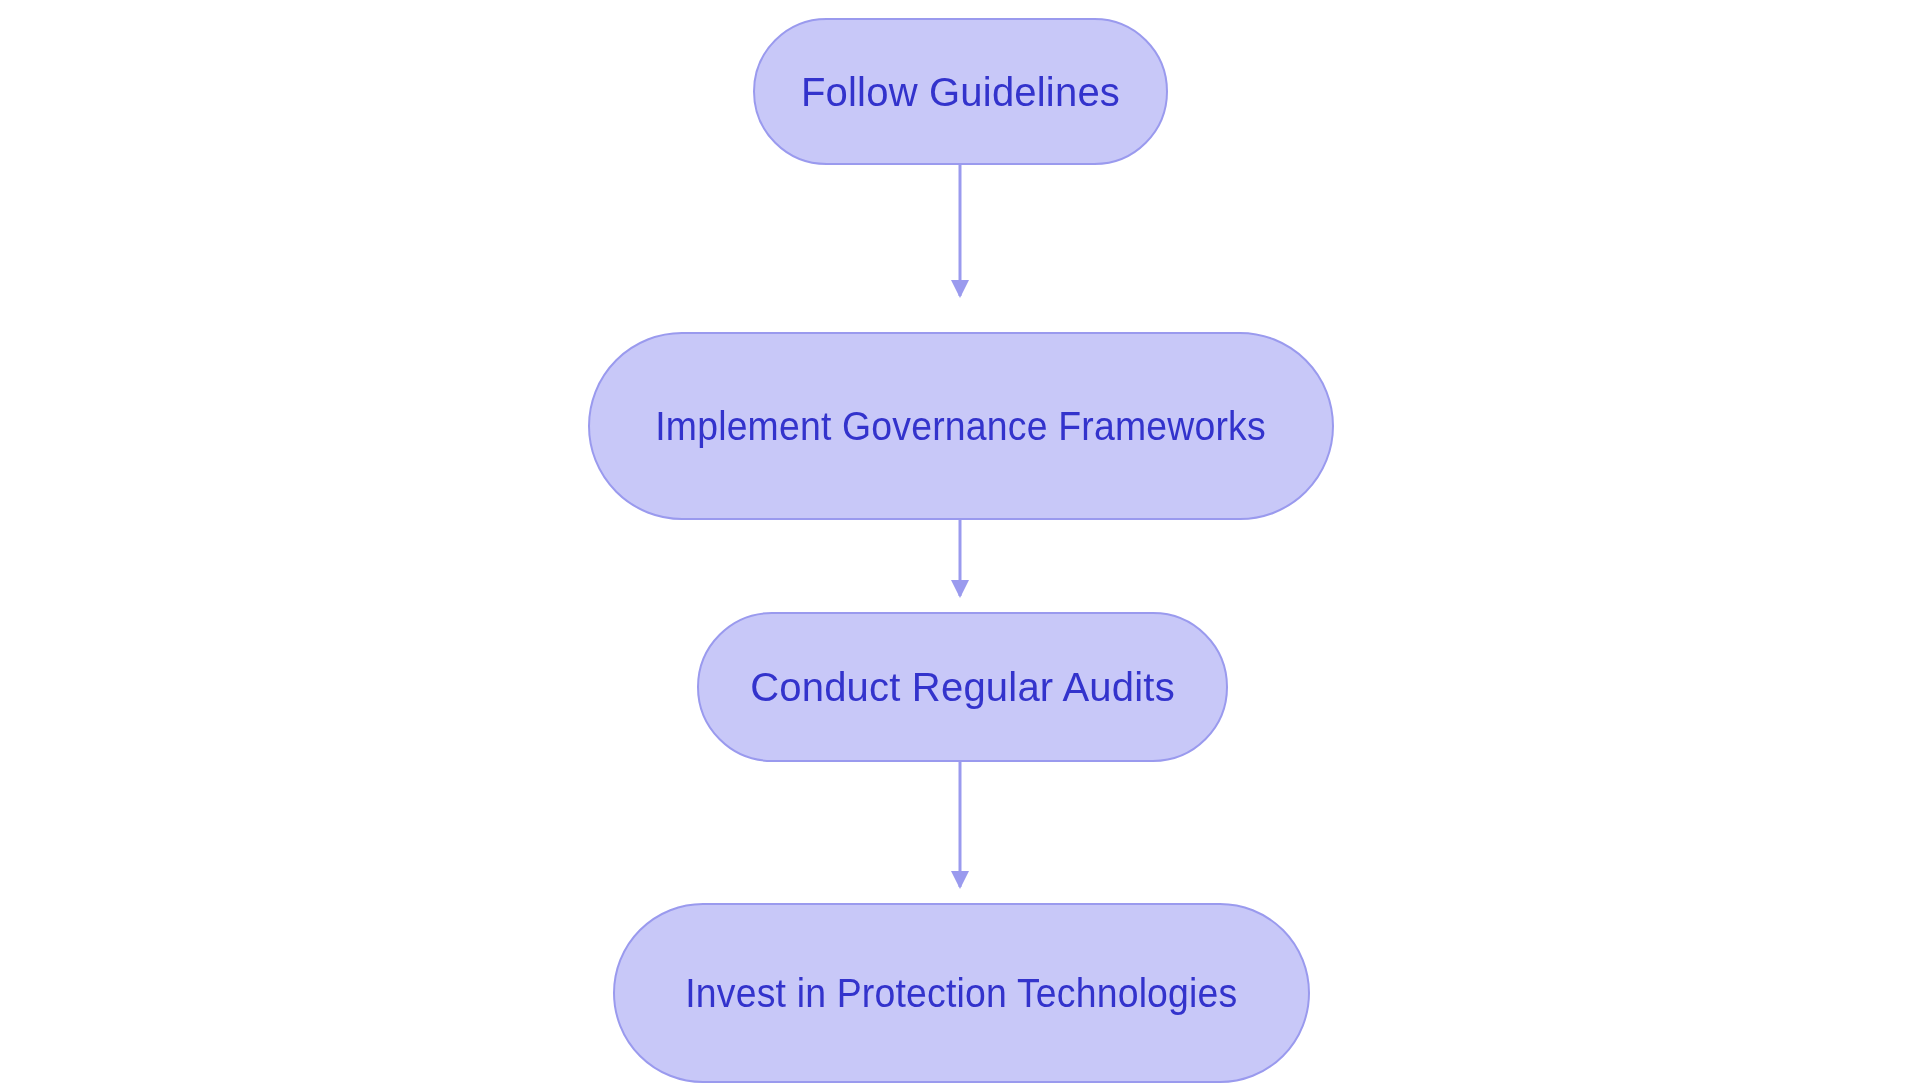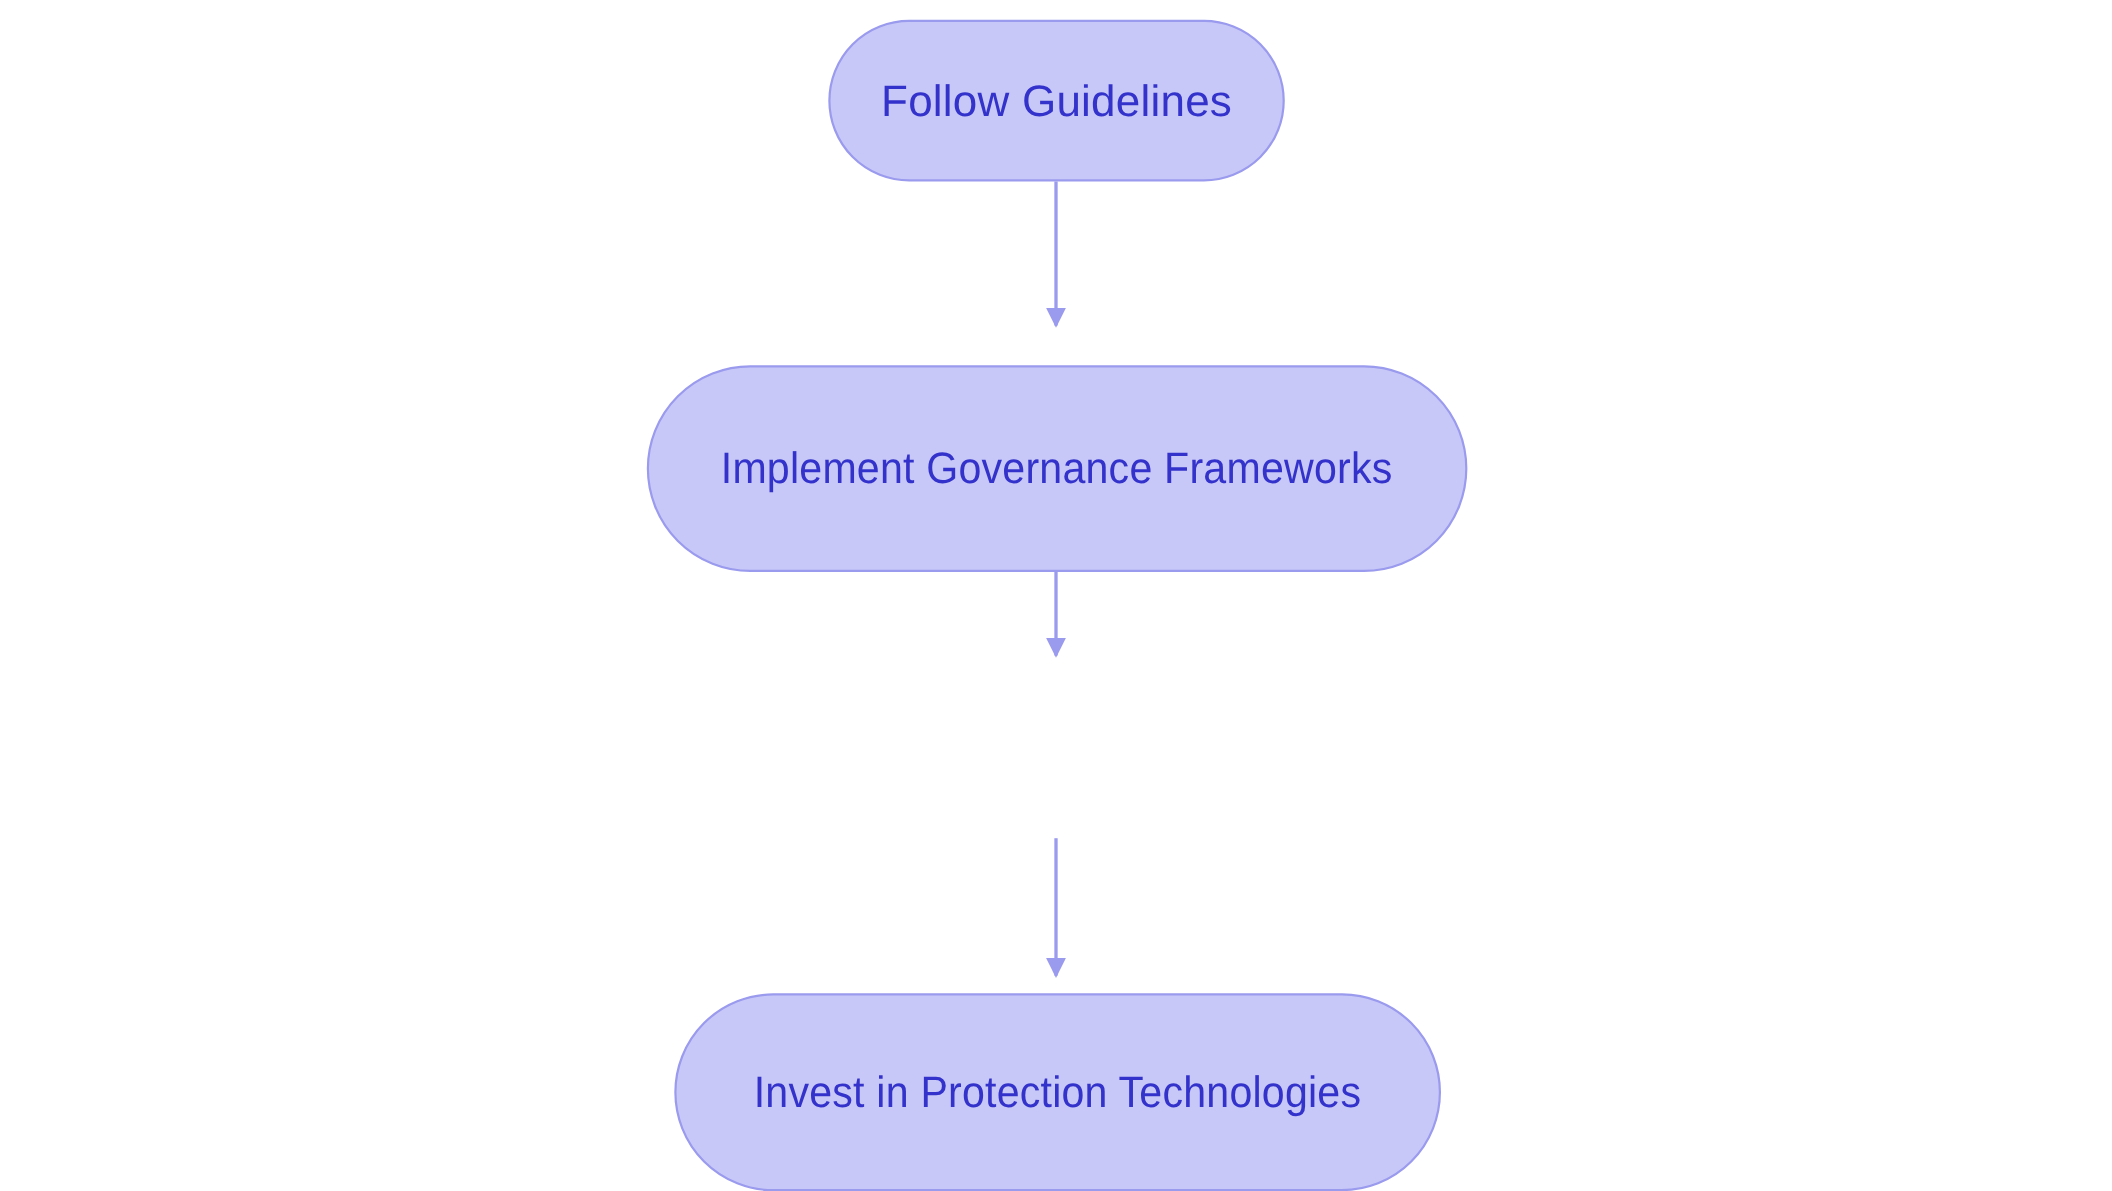--- a/index.html
+++ b/index.html
@@ -99,18 +99,21 @@
   </svg>
 
   <div class="node" id="node-1">
     <span class="node-label">Follow Guidelines</span>
   </div>
 
   <div class="node" id="node-2">
     <span class="node-label">Implement Governance Frameworks</span>
   </div>
 
+  <div class="node" id="node-3">
+    <span class="node-label">Conduct Regular Audits</span>
+  </div>
 
   <div class="node" id="node-4">
     <span class="node-label">Invest in Protection Technologies</span>
   </div>
 
 </div>
 
 </body></html>

